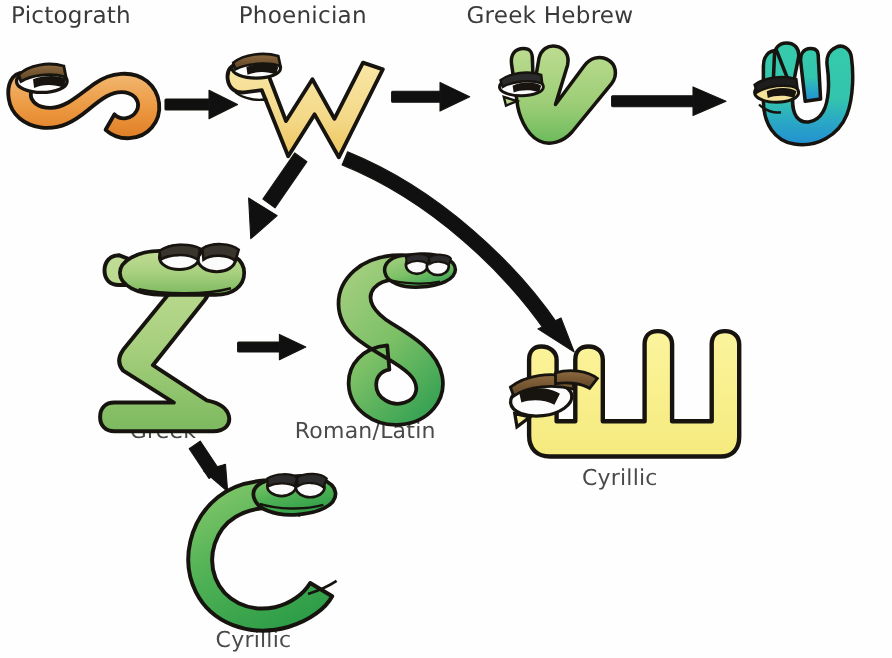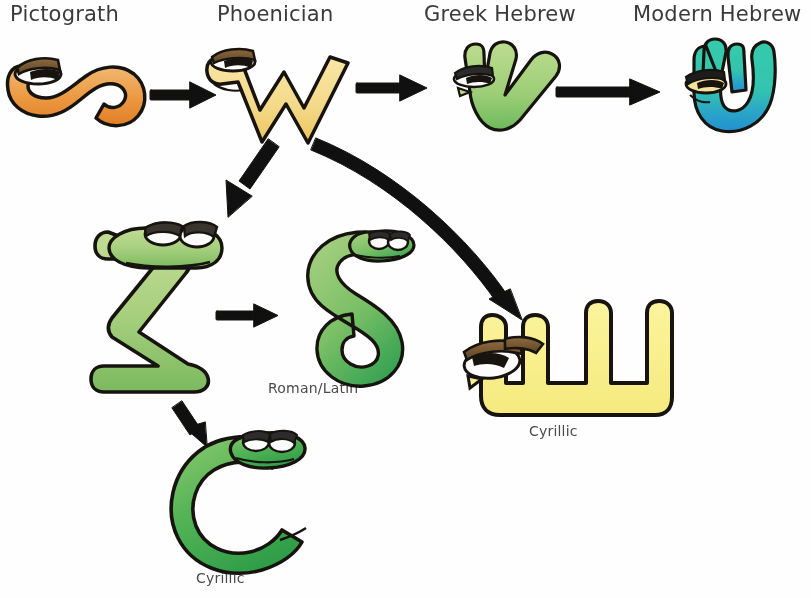--- a/index.html
+++ b/index.html
@@ -6,33 +6,32 @@
   body{
     width:811px;height:598px;position:relative;overflow:hidden;
     font-family:"DejaVu Sans","Liberation Sans",sans-serif;
     background:#fefefe;
   }
   #stage{position:absolute;inset:0;}
   .label{
     position:absolute;color:#3a3a3a;font-size:21px;letter-spacing:.2px;
     white-space:nowrap;font-weight:400;line-height:1;
   }
-  .label.small{font-size:14px;color:#4a4a4a;}
+  .label.small{font-size:20px;color:#4a4a4a;}
   svg.art{position:absolute;left:0;top:0;width:811px;height:598px;overflow:visible;}
   .ink{stroke:#17140f;stroke-linejoin:round;stroke-linecap:round;}
 </style>
 </head>
 <body>
 
 <div id="stage">
 
   <div class="label" style="left:10px;top:4px;">Pictograth</div>
   <div class="label" style="left:217px;top:4px;">Phoenician</div>
   <div class="label" style="left:424px;top:4px;">Greek Hebrew</div>
-  <div class="label" style="left:633px;top:4px;">Modern Hebrew</div>
 
   <div class="label small" style="left:118px;top:381px;">Greek</div>
   <div class="label small" style="left:268px;top:381px;">Roman/Latin</div>
   <div class="label small" style="left:529px;top:424px;">Cyrillic</div>
   <div class="label small" style="left:196px;top:571px;">Cyrillic</div>
 
   <svg class="art" viewBox="0 0 811 598">
     <defs>
       <linearGradient id="gOrange" x1="0" y1="0" x2="0" y2="1">
         <stop offset="0%" stop-color="#f2bd79"></stop>

